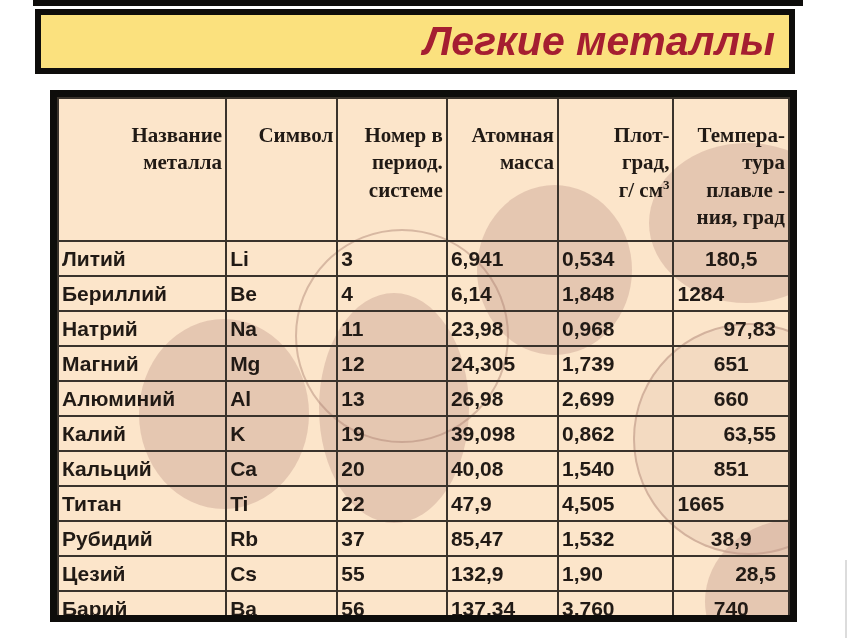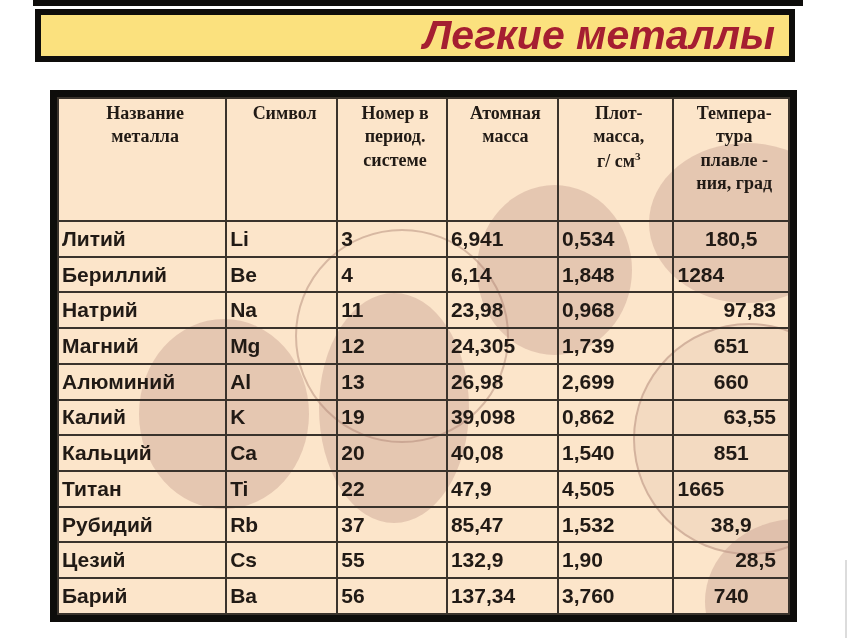--- a/index.html
+++ b/index.html
@@ -8,21 +8,21 @@
     width:850px;height:638px;
     background:#ffffff;
     overflow:hidden;
     font-family:"Liberation Sans",sans-serif;
   }
   .topbar{
     position:absolute;left:33px;top:0;width:770px;height:6px;
     background:var(--frame,#0e0d0b);
   }
   .titlebox{
-    position:absolute;left:35px;top:9px;width:760px;height:53px;
+    position:absolute;left:35px;top:9px;width:760px;height:65px;
     box-sizing:border-box;
     border:6px solid var(--frame,#0e0d0b);
     background:var(--title-bg,#FBE17E);
     display:flex;align-items:center;justify-content:flex-end;
     padding-right:14px;
   }
   .titlebox .title-text{
     font-family:"Liberation Sans",sans-serif;
     font-weight:bold;font-style:italic;
     font-size:41px;letter-spacing:0;
@@ -54,23 +54,23 @@
     background:transparent;
   }
   table.metals th,table.metals td{
     border:2px solid var(--grid,#3A332C);
     color:var(--text,#211A15);
     background:transparent;
     overflow:hidden;
   }
   table.metals th{
     font-family:"Liberation Serif",serif;
-    font-weight:bold;font-size:18px;line-height:1.3;
-    text-align:center;vertical-align:top;
-    padding:3px 3px 0 9px;
+    font-weight:bold;font-size:21px;line-height:1.3;
+    text-align:right;vertical-align:top;
+    padding:23px 3px 0 9px;
     height:118px;
   }
   table.metals th sup{font-size:0.62em;}
   table.metals td{
     font-family:"Liberation Sans",sans-serif;
     font-weight:bold;font-size:21px;
     height:33px;padding:0 3px;
     white-space:nowrap;
   }
   td.col-name{padding-left:10px;}
@@ -124,21 +124,21 @@
               <div>Номер в</div>
               <div>период.</div>
               <div>системе</div>
             </th>
             <th>
               <div>Атомная</div>
               <div>масса</div>
             </th>
             <th>
               <div>Плот-</div>
-              <div>масса,</div>
+              <div>град,</div>
               <div>г/ см<sup>3</sup></div>
             </th>
             <th>
               <div>Темпера-</div>
               <div>тура</div>
               <div>плавле -</div>
               <div>ния, град</div>
             </th>
           </tr>
       </thead>

